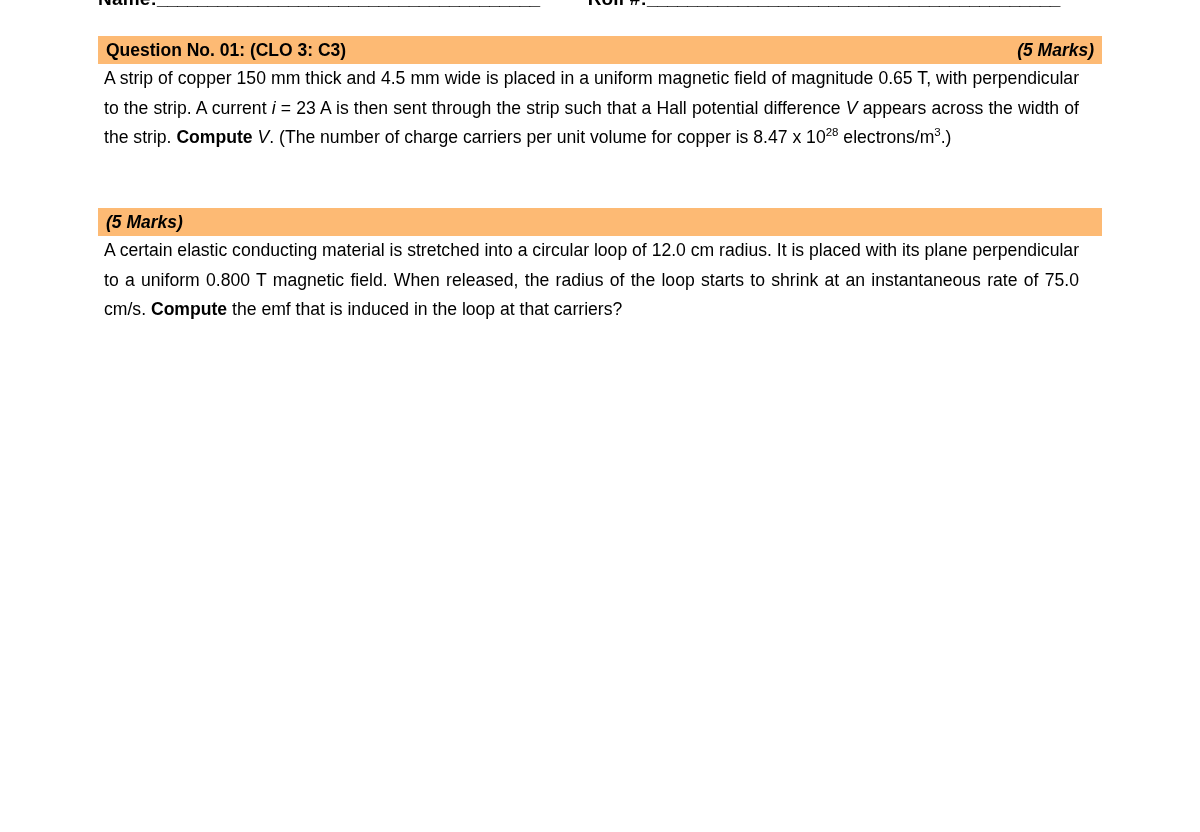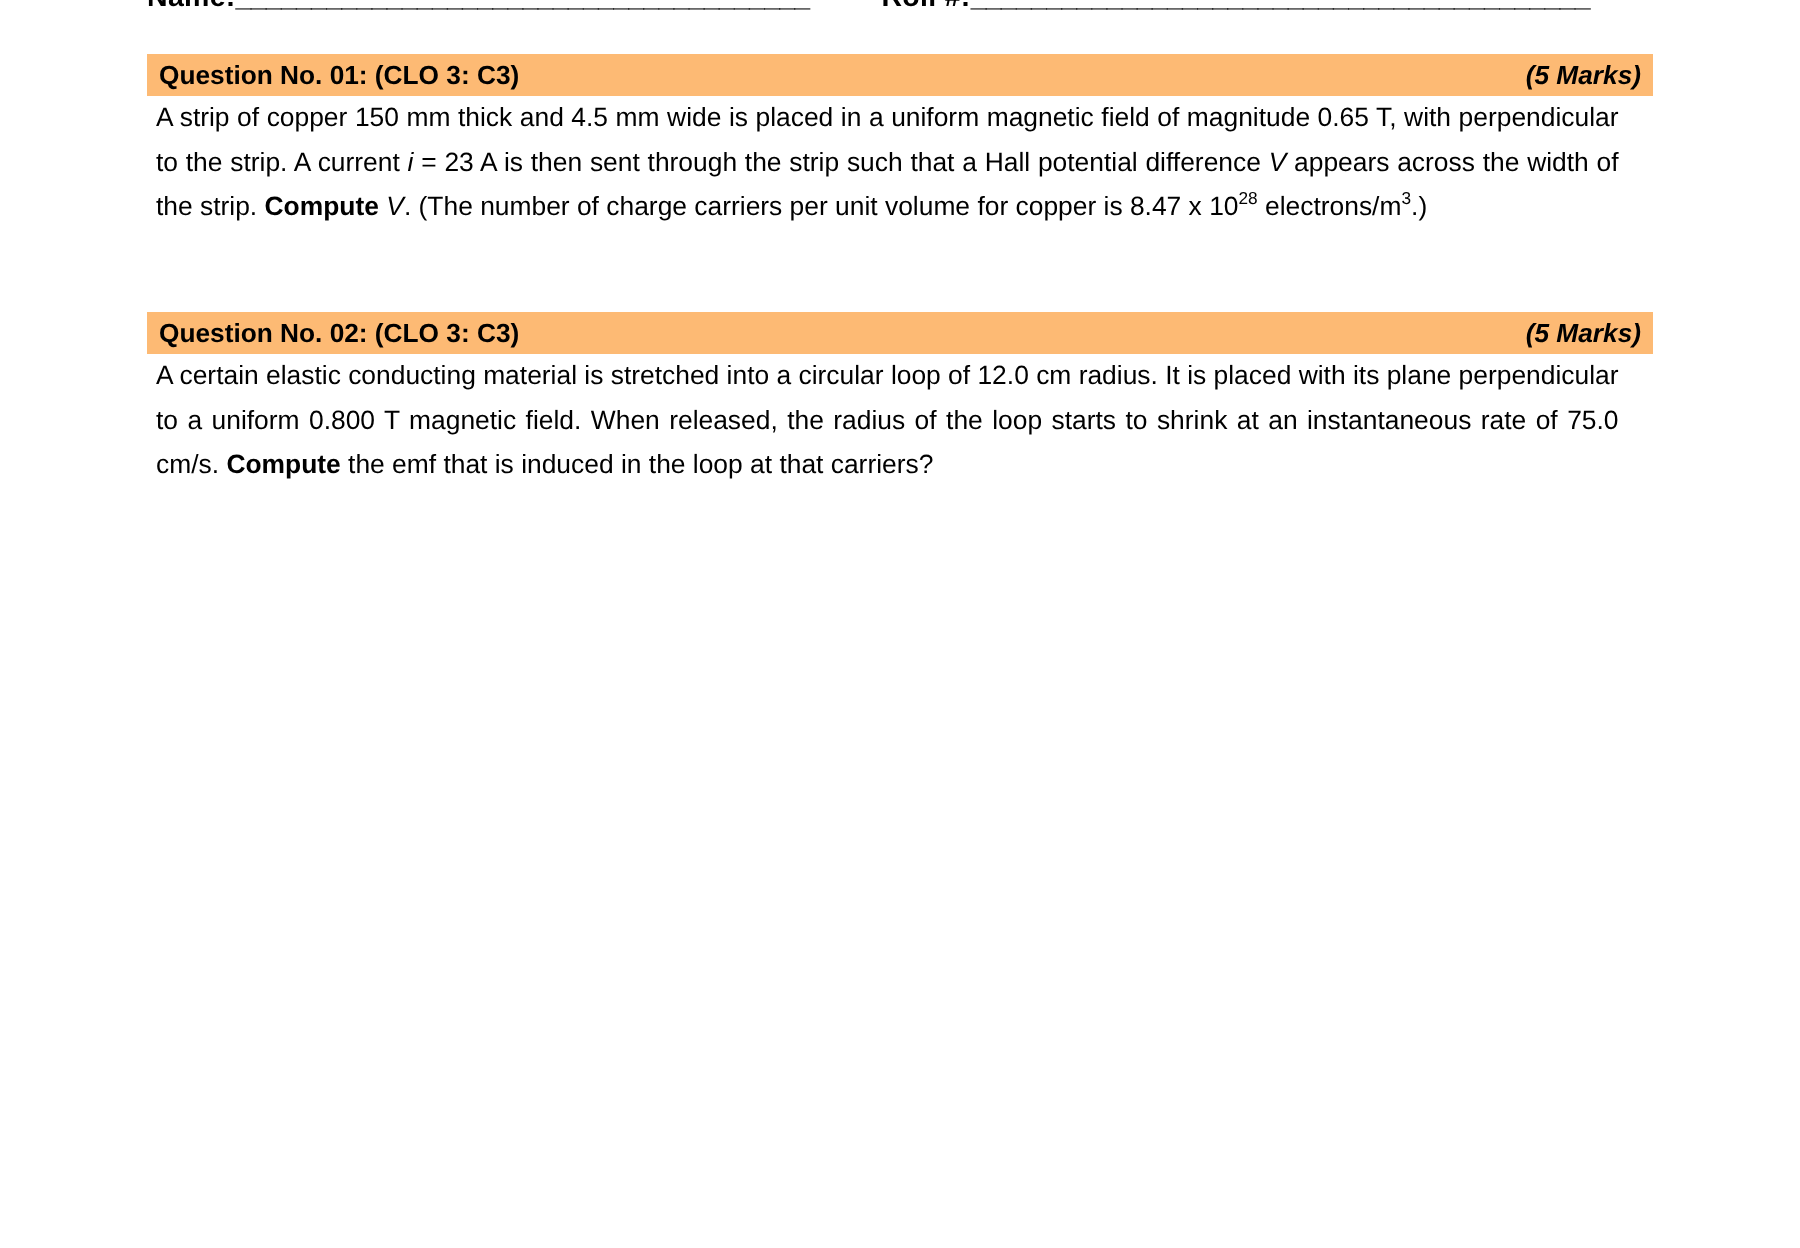--- a/index.html
+++ b/index.html
@@ -105,18 +105,17 @@
     </span>
   </div>
 
   <div class="qbar" id="q1bar">
     <span class="title">Question No. 01: (CLO 3: C3)</span>
     <span class="marks">(5 Marks)</span>
   </div>
   <div class="qbody" id="q1body"><span>A strip of copper 150 mm thick and 4.5 mm wide is placed in a uniform magnetic field of magnitude 0.65 T, with perpendicular to the strip. A current </span><i>i</i><span> = 23 A is then sent through the strip such that a Hall potential difference </span><i>V</i><span> appears across the width of the strip. </span><b>Compute</b><span> </span><i>V</i><span>. (The number of charge carriers per unit volume for copper is 8.47 x 10</span><sup>28</sup><span> electrons/m</span><sup>3</sup><span>.)</span></div>
 
   <div class="qbar" id="q2bar">
-    <span class="title">Question No. 02: (CLO 3: C3)</span>
     <span class="marks">(5 Marks)</span>
   </div>
   <div class="qbody" id="q2body"><span>A certain elastic conducting material is stretched into a circular loop of 12.0 cm radius. It is placed with its plane perpendicular to a uniform 0.800 T magnetic field. When released, the radius of the loop starts to shrink at an instantaneous rate of 75.0 cm/s. </span><b>Compute</b><span> the emf that is induced in the loop at that carriers?</span></div>
 
 </div>
 
 </body></html>

